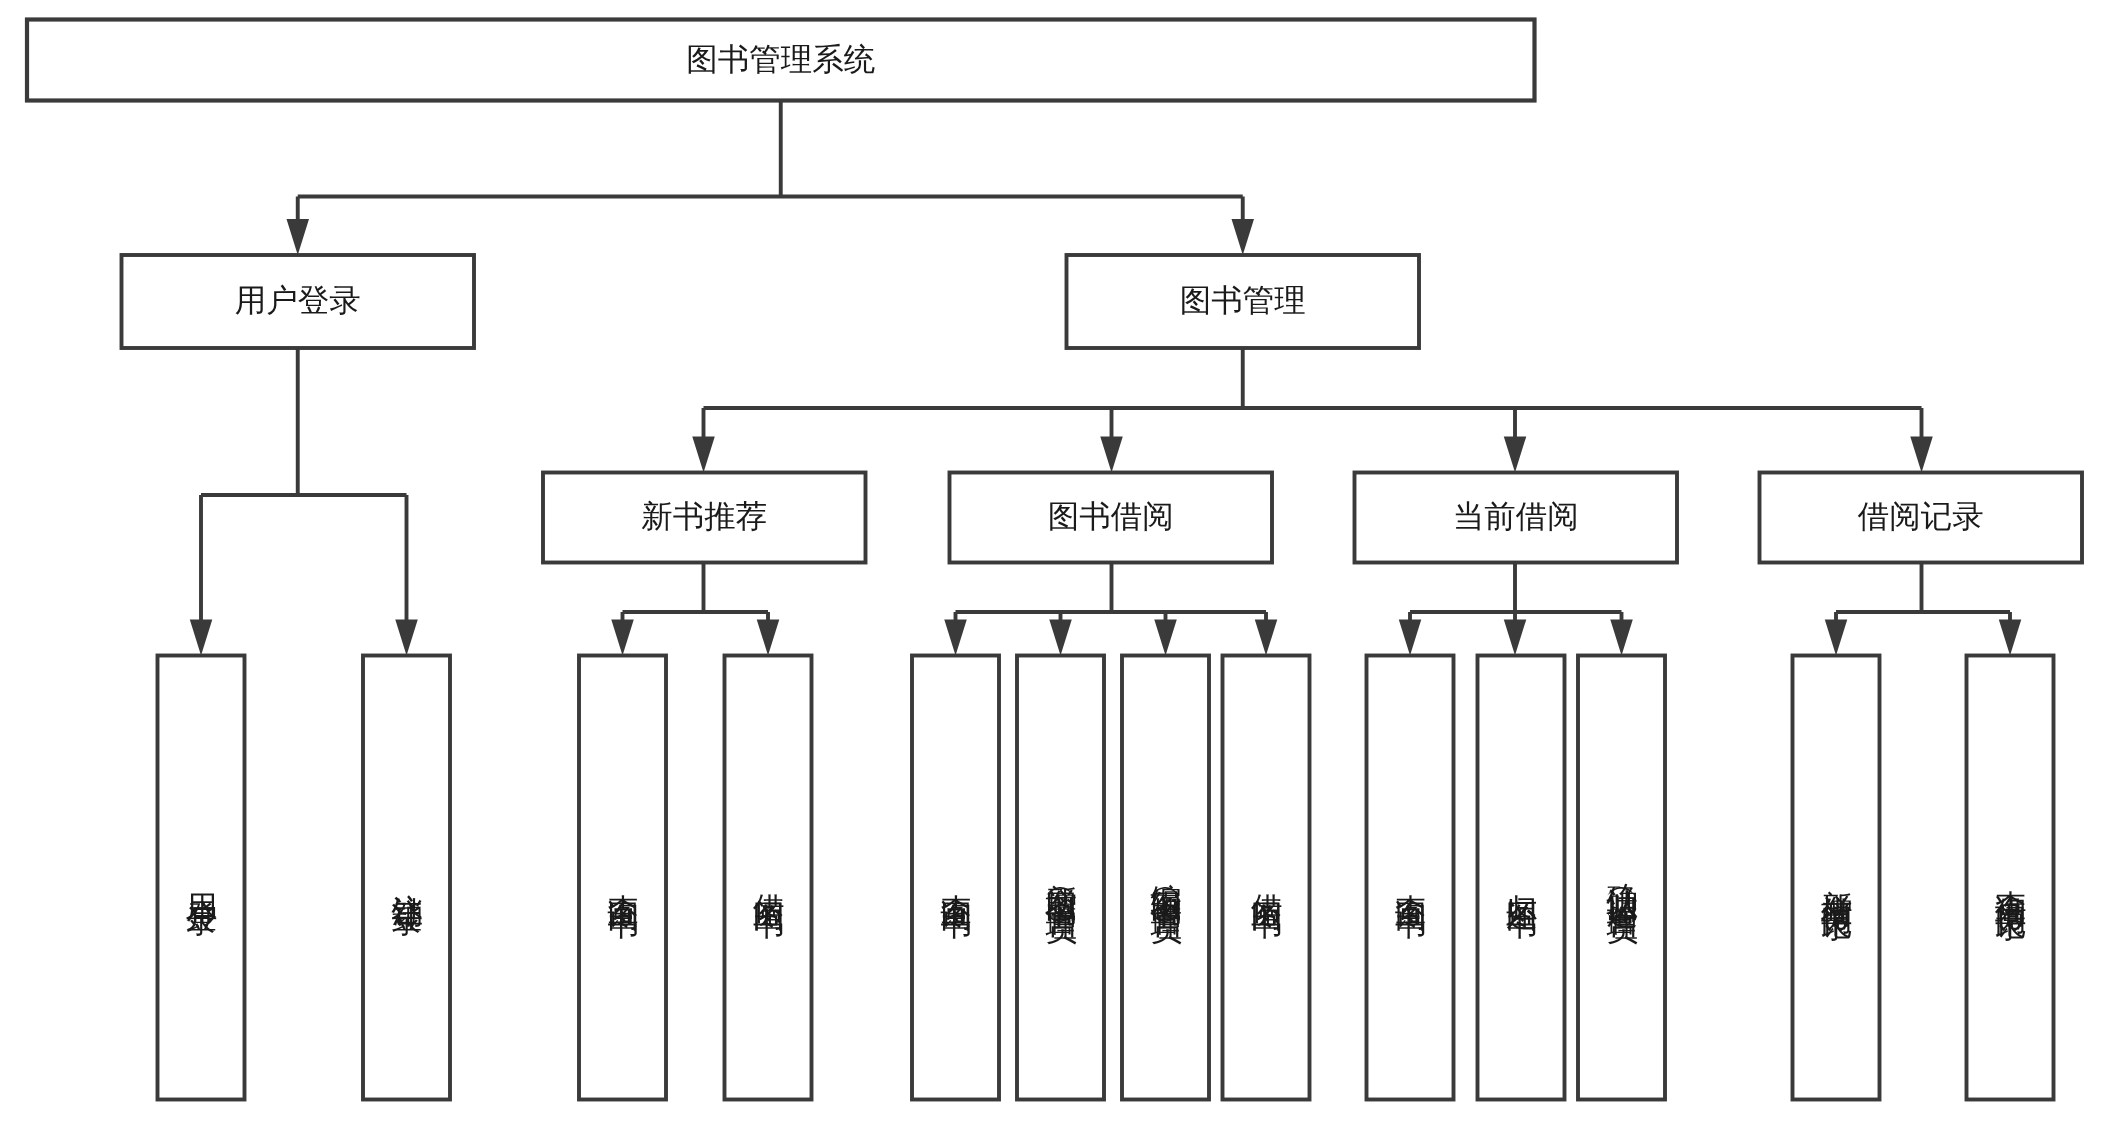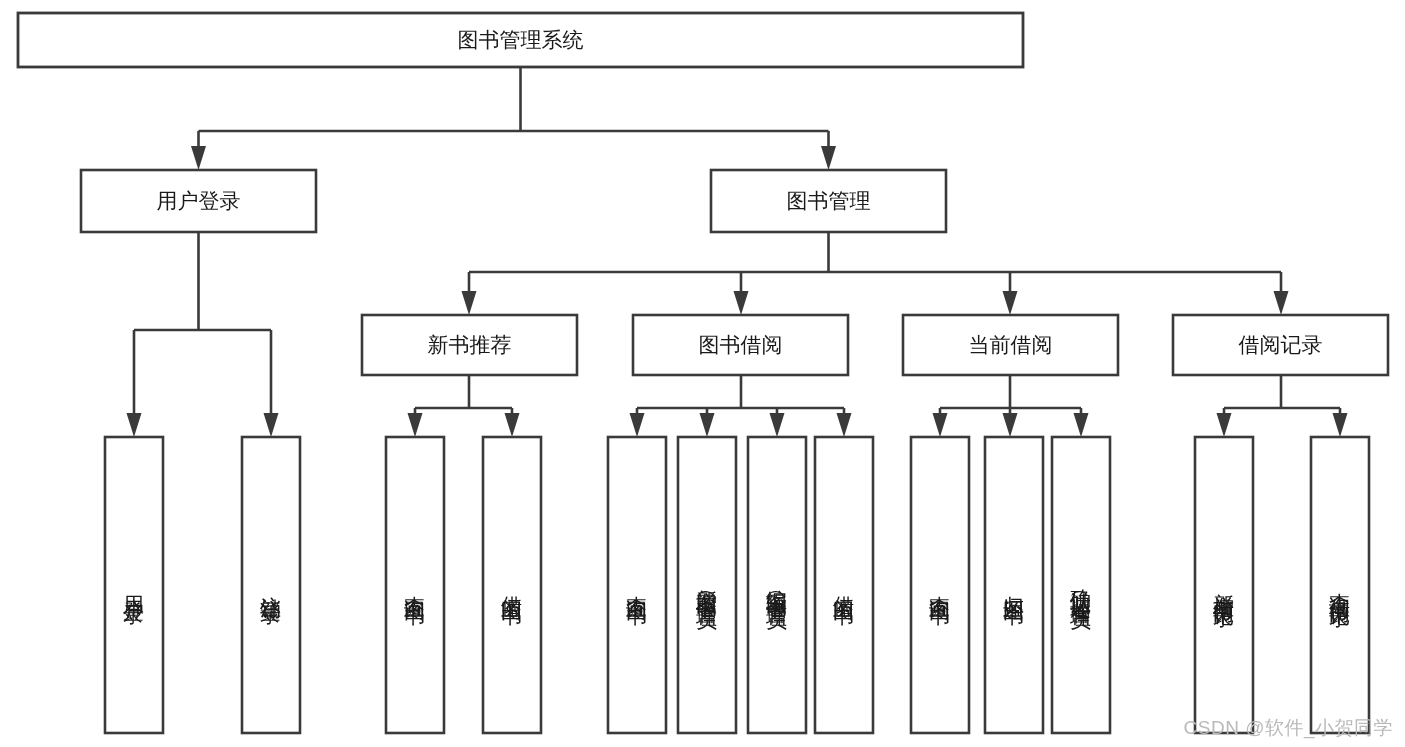--- a/index.html
+++ b/index.html
@@ -267,14 +267,13 @@
 
     <g>
       <rect class="node-rect" x="1311" y="437" width="58" height="296"></rect>
       <foreignObject class="leaf-label-fo" x="1311" y="437" width="58" height="296">
         <div xmlns="http://www.w3.org/1999/xhtml" class="leaf-label">查询借阅记录</div>
       </foreignObject>
     </g>
 
   </svg>
 
-  <div class="watermark">CSDN @软件_小贺同学</div>
 </div>
 
 </body></html>

